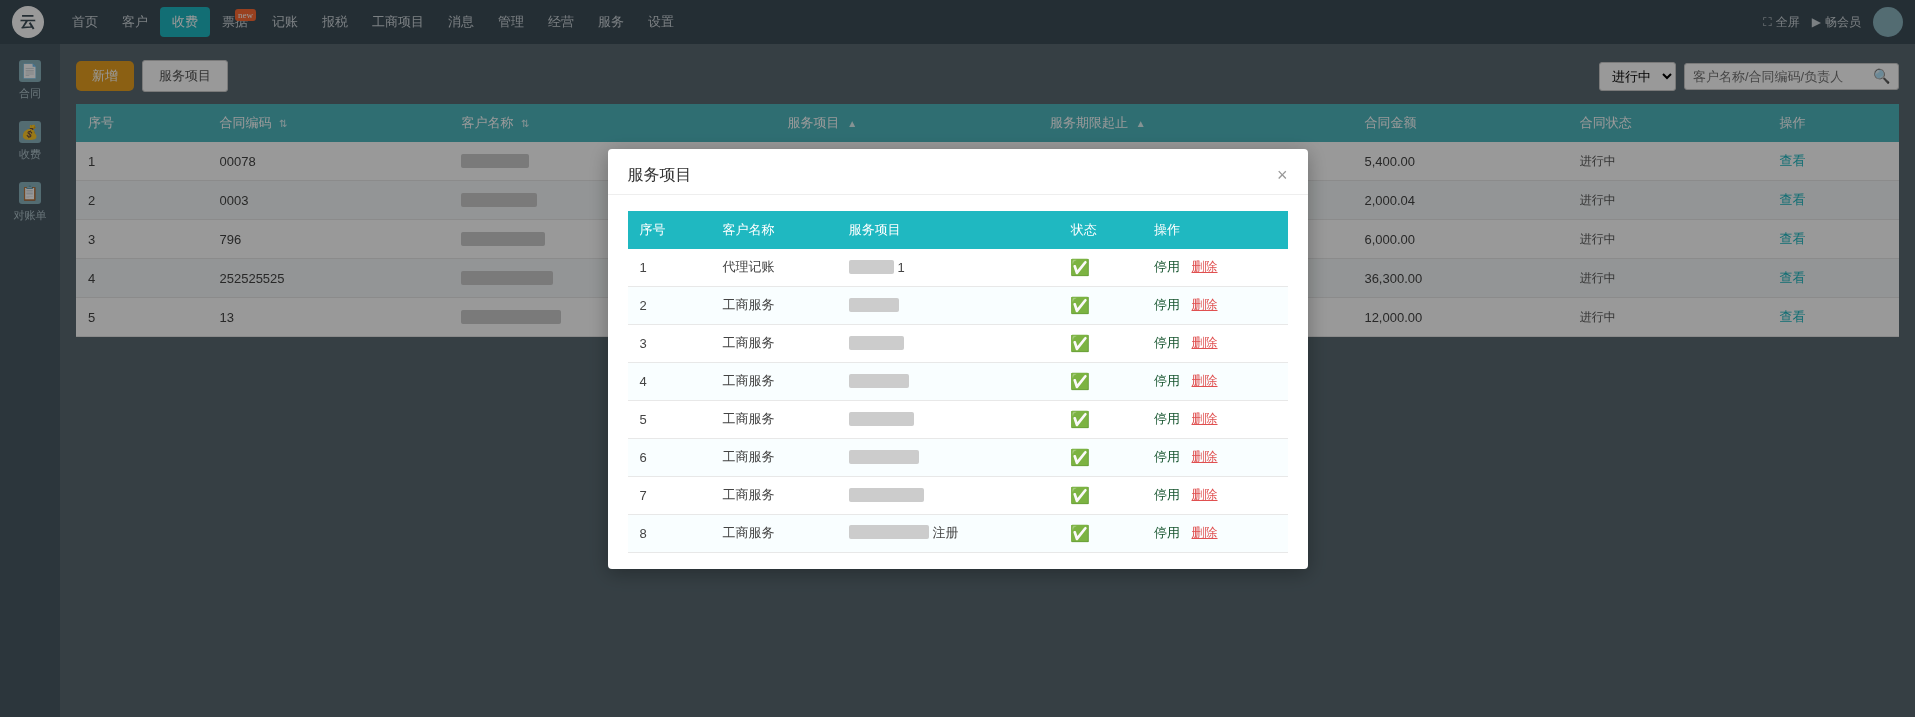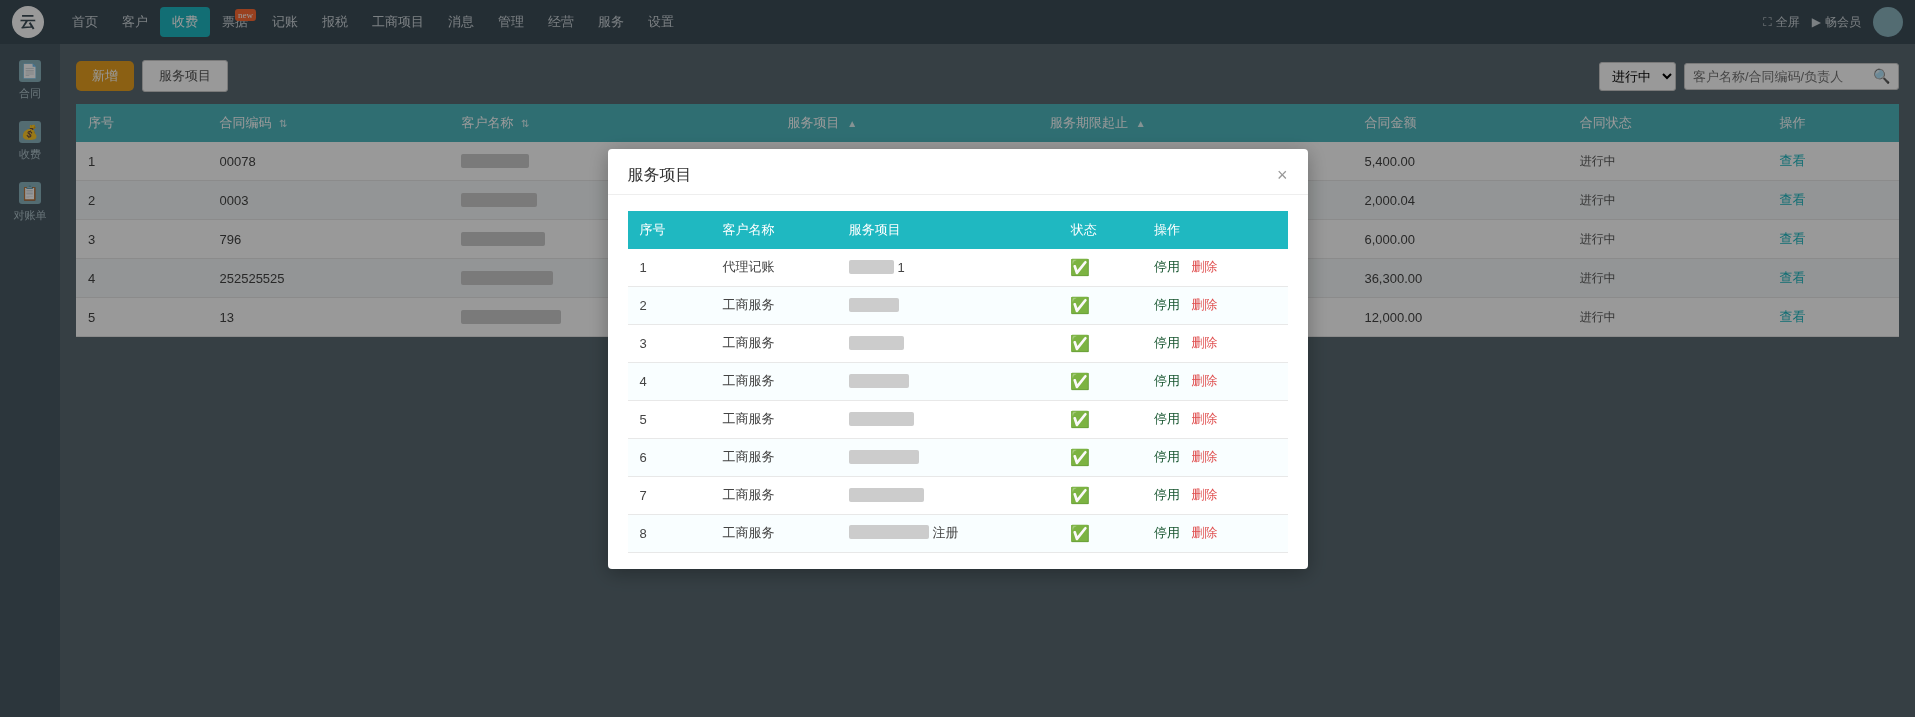--- a/index.html
+++ b/index.html
@@ -234,21 +234,21 @@
     }
     .modal-table tbody tr { border-bottom: 1px solid #e8e8e8; }
     .modal-table tbody tr:nth-child(even) { background: #f9feff; }
     .modal-table tbody td {
       padding: 9px 12px;
       font-size: 13px;
       color: #444;
     }
     .check-icon { color: #1fb8c1; font-size: 16px; }
     .stop-link { color: #14532d; cursor: pointer; margin-right: 8px; }
-    .delete-link { color: #e05050; cursor: pointer; }
+    .delete-link { color: #e05050; cursor: pointer; text-decoration: underline; }
   </style>
 </head>
 <body>
 
 <nav class="top-nav">
   <div class="logo">
     <span>云</span>
   </div>
   <div class="nav-items">
     <div class="nav-item">首页</div>

